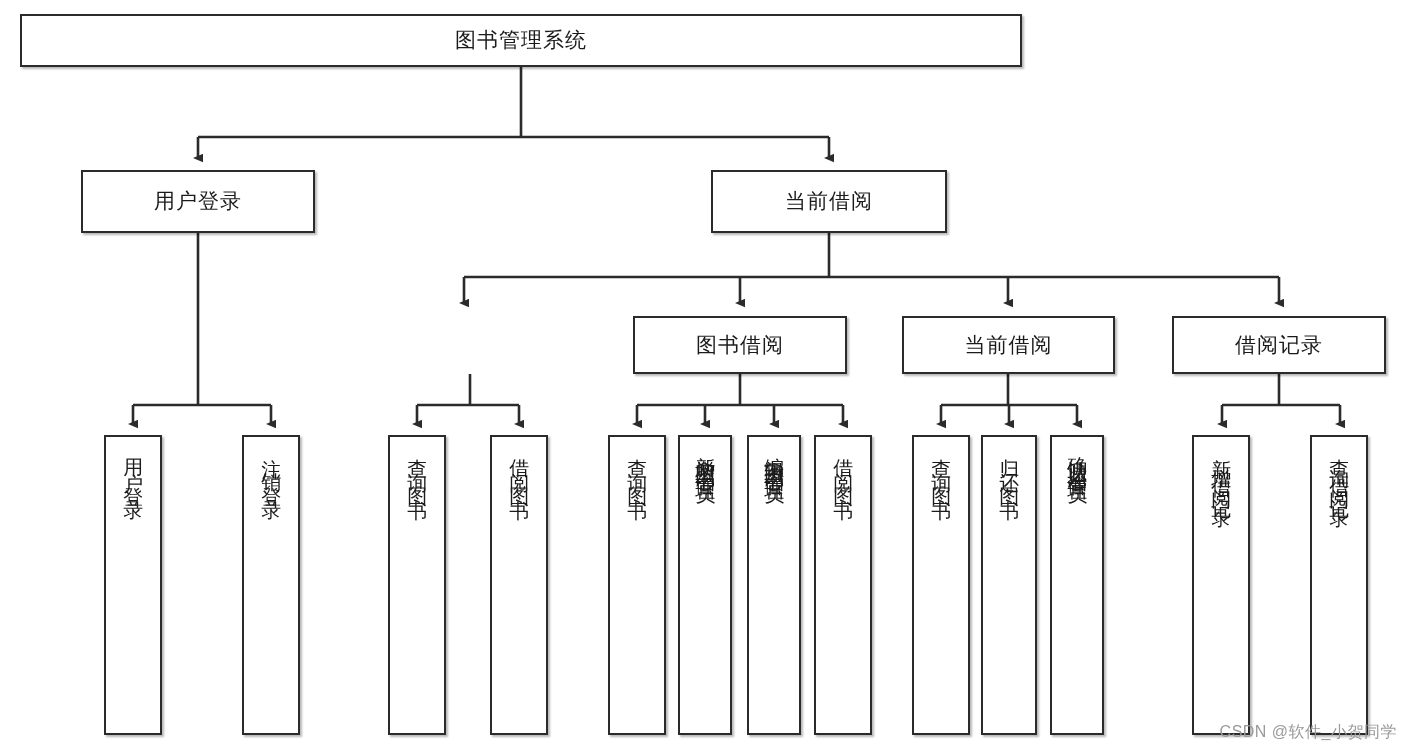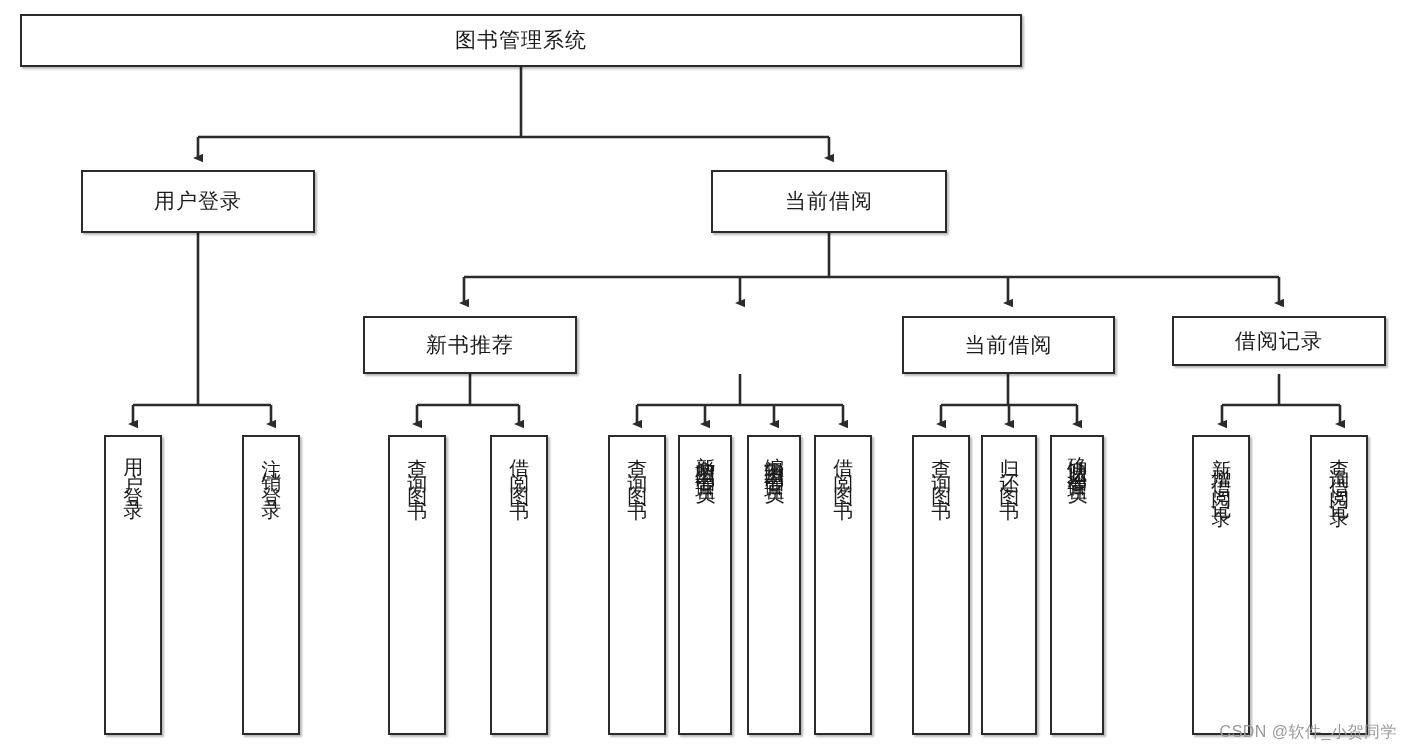--- a/index.html
+++ b/index.html
@@ -118,27 +118,27 @@
     <span class="lbl">图书管理系统</span>
   </div>
 
   <div class="node h" style="left:81px;top:170px;width:234px;height:63px;">
     <span class="lbl">用户登录</span>
   </div>
   <div class="node h" style="left:711px;top:170px;width:236px;height:63px;">
     <span class="lbl">当前借阅</span>
   </div>
 
-  <div class="node h" style="left:363px;top:316px;width:214px;height:58px;">
-    <span class="lbl">新书推荐</span>
+  <div class="node h" style="left:633px;top:316px;width:214px;height:58px;">
+    <span class="lbl">图书借阅</span>
   </div>
   <div class="node h" style="left:902px;top:316px;width:213px;height:58px;">
     <span class="lbl">当前借阅</span>
   </div>
-  <div class="node h" style="left:1172px;top:316px;width:214px;height:50px;">
+  <div class="node h" style="left:1172px;top:316px;width:214px;height:58px;">
     <span class="lbl">借阅记录</span>
   </div>
 
   <div class="node v short" style="left:104px;top:435px;width:58px;height:300px;">
     <span class="lbl">用户登录</span>
   </div>
   <div class="node v short" style="left:242px;top:435px;width:58px;height:300px;">
     <span class="lbl">注销登录</span>
   </div>
 

